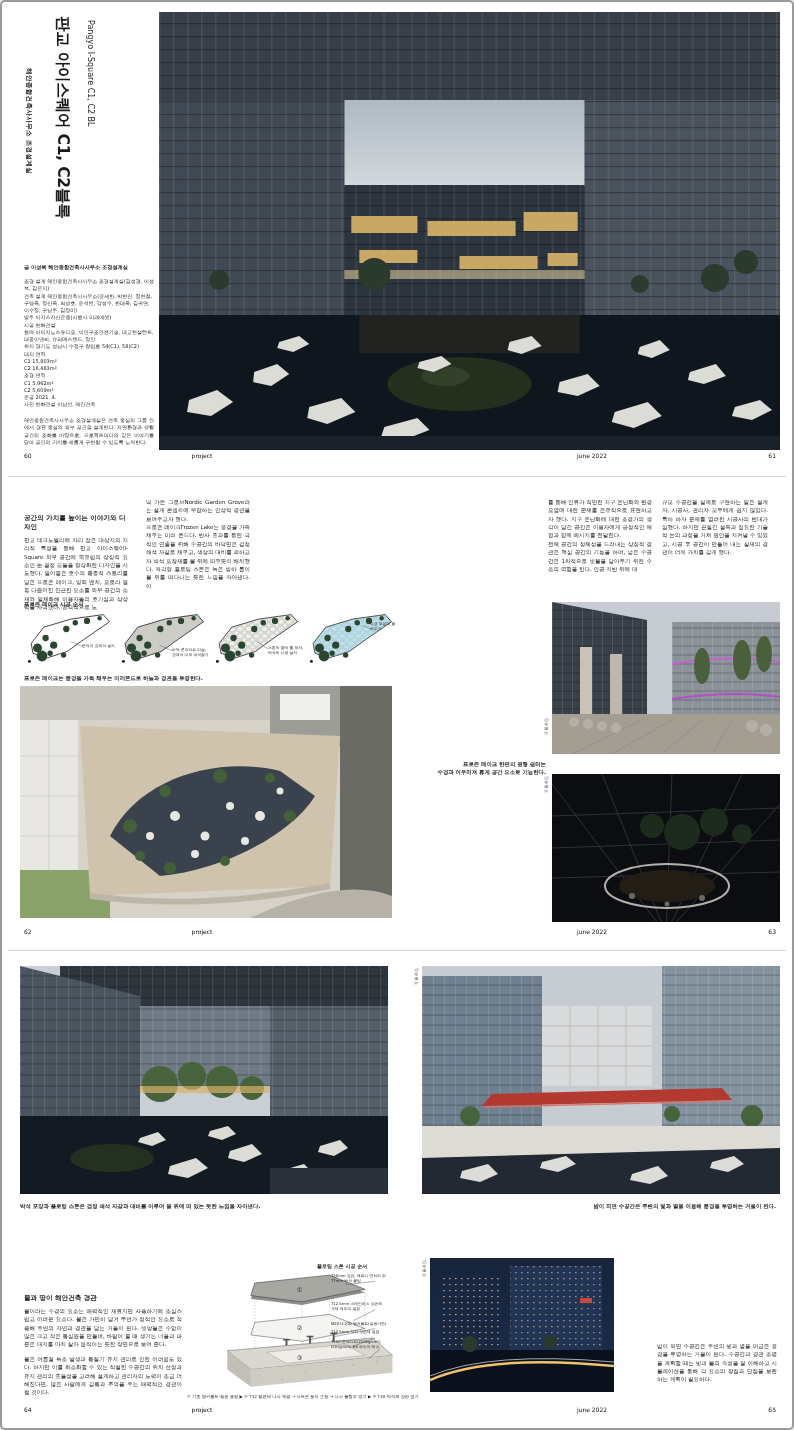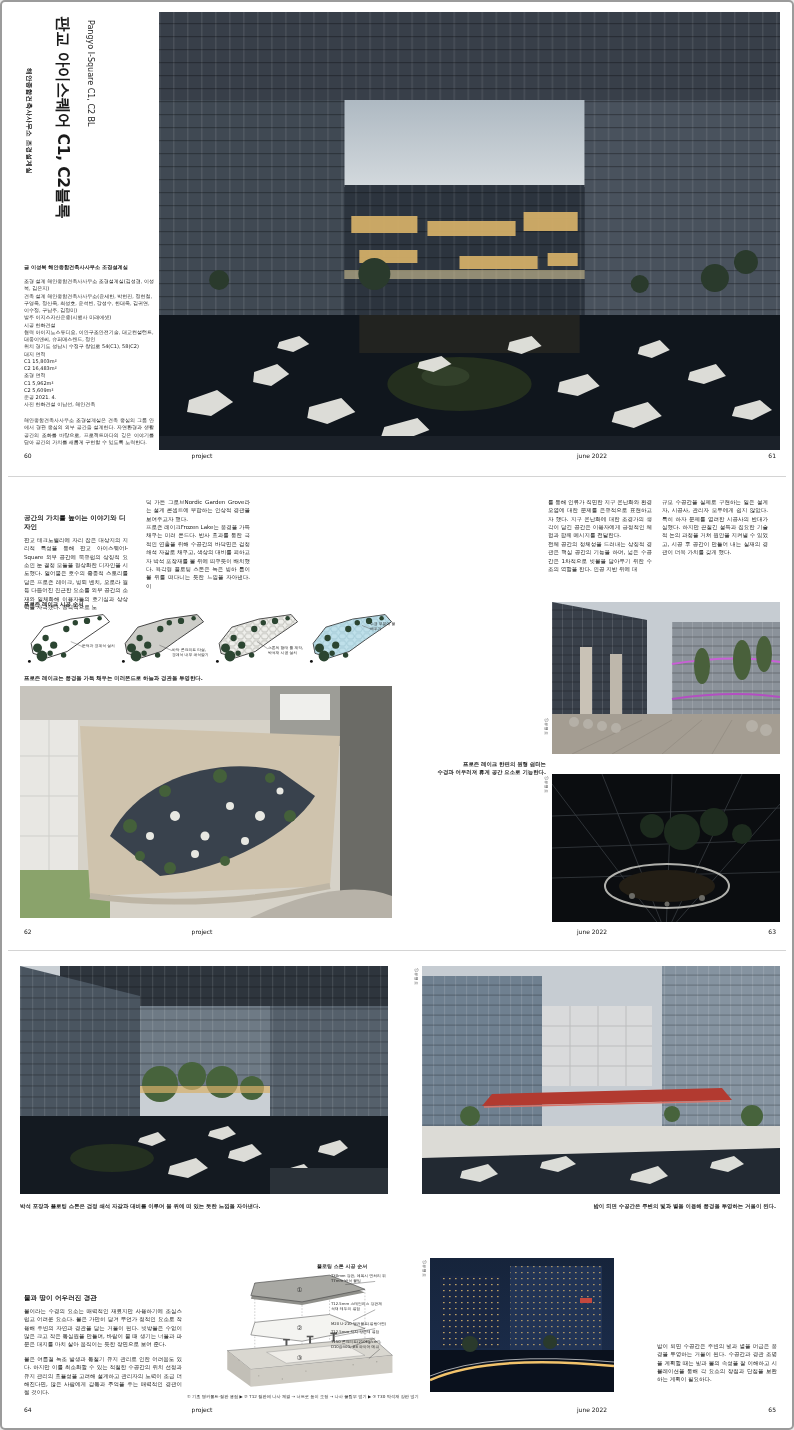--- a/index.html
+++ b/index.html
@@ -456,21 +456,21 @@
           <polygon points="290,196 312,190 322,198 306,206 288,202"></polygon>
         </g>
       </svg>
     </figure>
     <div class="abs vcredit" style="left:412px;top:966px;">ⓒ유청오</div>
 
     <div class="abs cap" style="left:18px;top:1200px;width:320px;">박석 포장과 플로팅 스톤은 검정 쇄석 자갈과 대비를 이루며 물 위에 떠 있는 듯한 느낌을 자아낸다.</div>
     <div class="abs cap" style="right:16px;top:1200px;width:320px;text-align:right;">밤이 되면 수공간은 주변의 빛과 볕을 이용해 풍경을 투영하는 거울이 된다.</div>
 
     <div class="abs" style="left:22px;top:1276px;width:158px;">
-      <h3 class="colhead">물과 땅이 어우러진 경관</h3>
+      <h3 class="colhead">물과 땅이 해안건축 경관</h3>
       <p class="body" style="margin-bottom:6px;">물이라는 수경의 요소는 매력적인 재료지만 사용하기에 조심스럽고 어려운 요소다. 물은 가만히 담겨 무언가 정적인 요소로 작용해 주변의 자연과 경관을 담는 거울이 된다. 빗방울은 수없이 많은 크고 작은 동심원을 만들며, 바람이 불 때 생기는 너울과 파문은 대지를 마치 살아 움직이는 듯한 장면으로 보여 준다.</p>
       <p class="body">물은 여름철 녹조 발생과 동절기 유지 관리로 인한 어려움도 있다. 하지만 이를 최소화할 수 있는 적절한 수공간의 위치 선정과 유지 관리의 효율성을 고려해 설계하고 관리자의 노력이 조금 더해진다면, 많은 사람에게 감동과 추억을 주는 매력적인 경관이 될 것이다.</p>
     </div>
 
     <div class="abs diag-title" style="left:315px;top:1261px;font-size:5px;">플로팅 스톤 시공 순서</div>
     <div class="abs" style="left:185px;top:1270px;width:230px;height:120px;">
       <svg viewBox="0 0 230 150" width="230" height="118">
         <g stroke="#999" stroke-width="0.6" stroke-dasharray="2,2">
           <line x1="55" y1="14" x2="55" y2="96"></line>
             <line x1="150" y1="4" x2="150" y2="86"></line>

